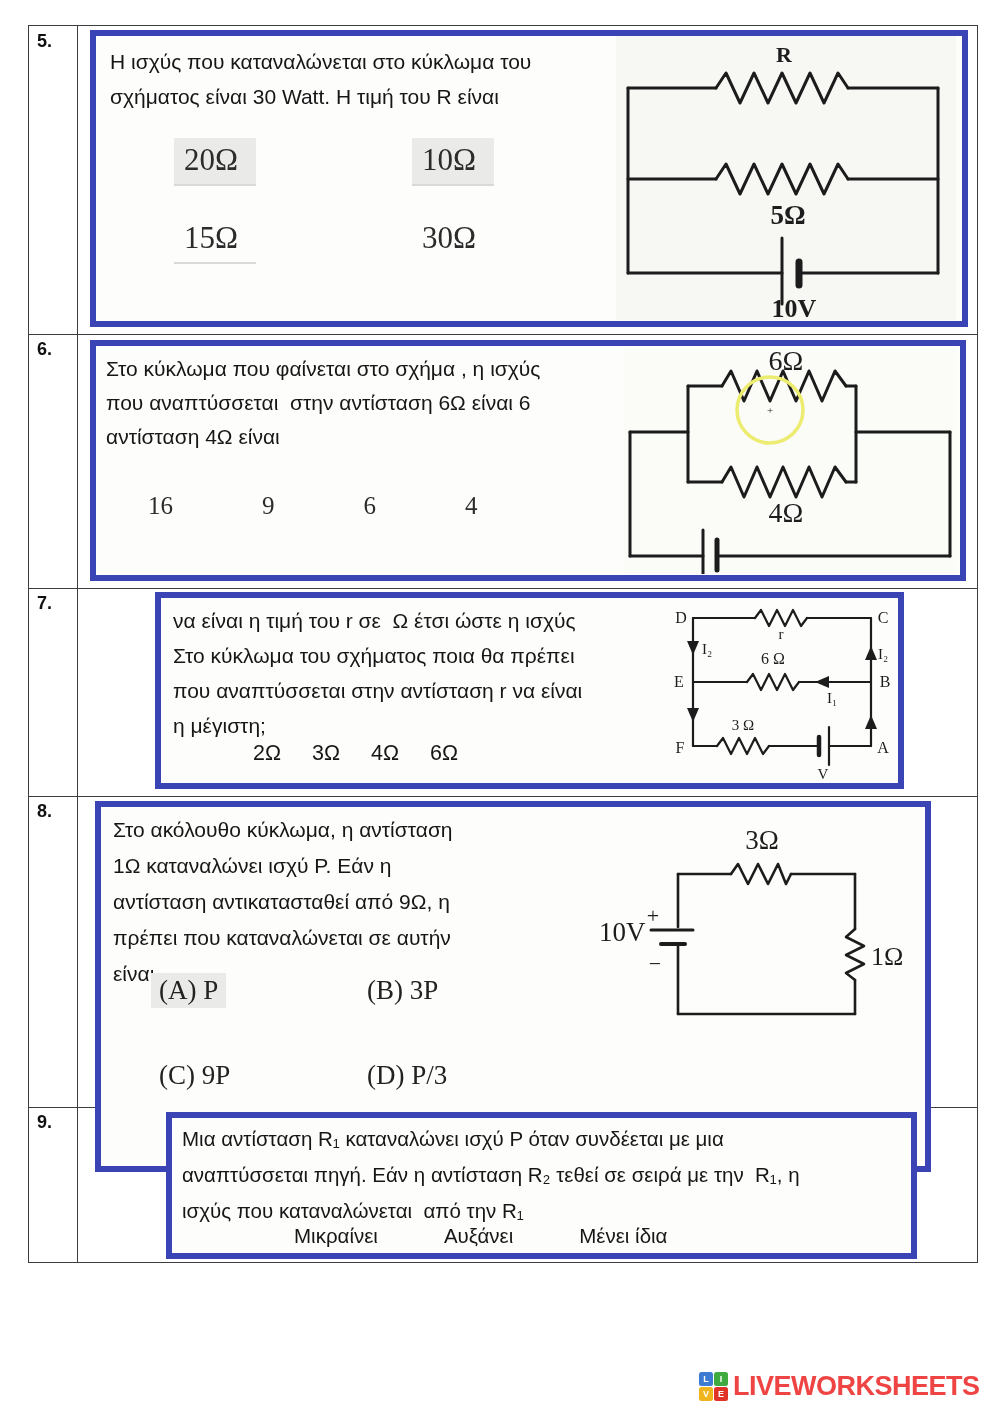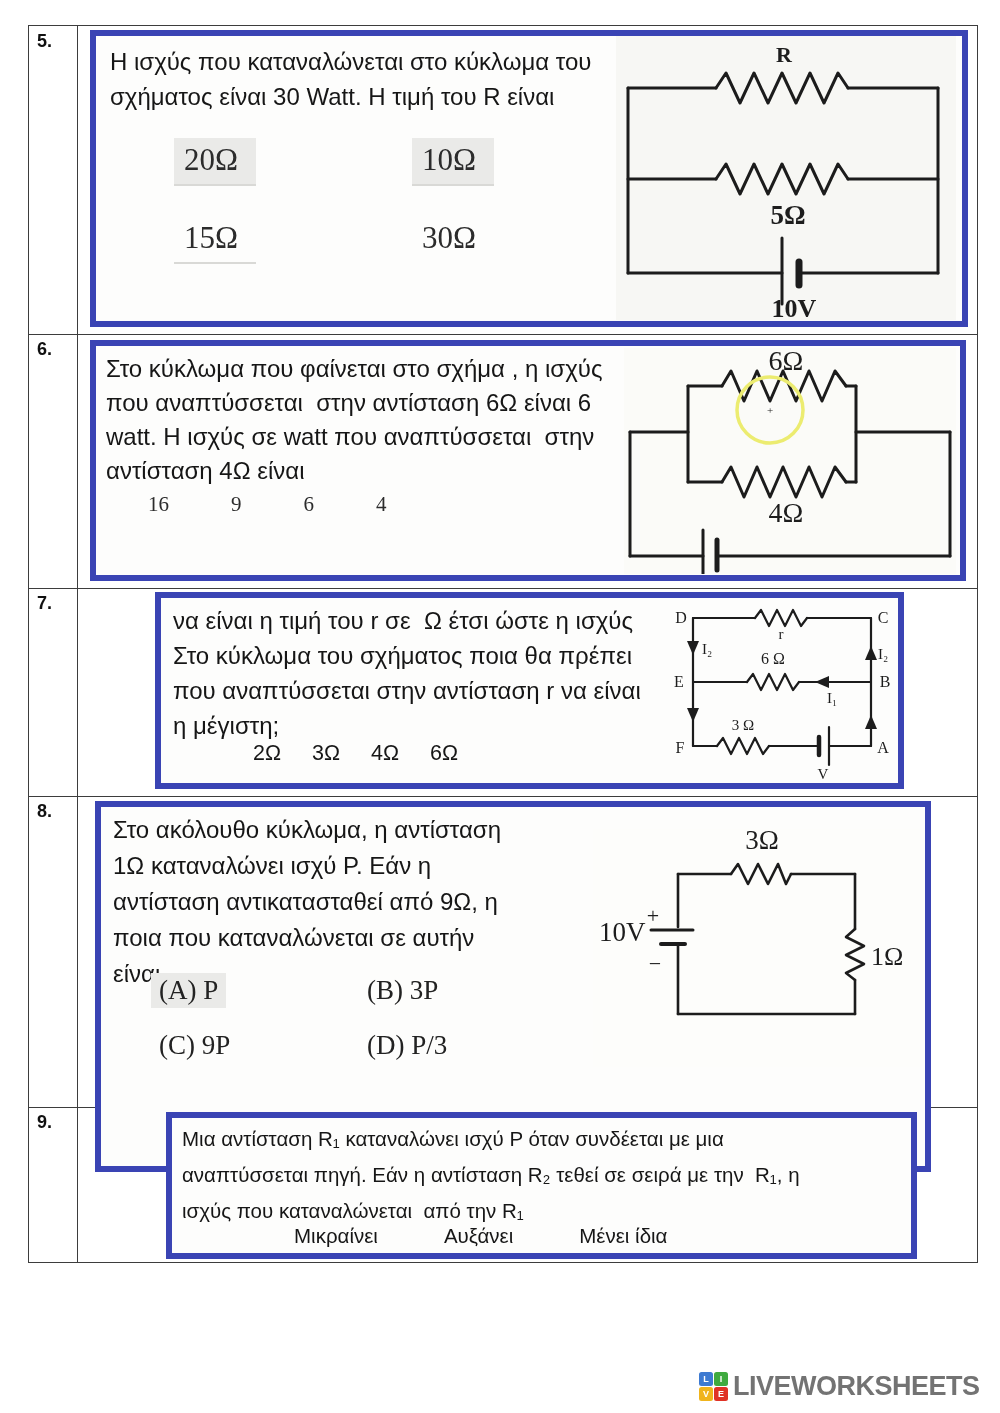--- a/index.html
+++ b/index.html
@@ -20,44 +20,44 @@
   .qn5{top:5px;} .qn6{top:313px;} .qn7{top:567px;} .qn8{top:775px;} .qn9{top:1086px;}
 
   
   .qbox{position:absolute;border:6px solid #3a44b4;background:#fdfdfc;box-sizing:border-box;}
   .box5{left:90px;top:30px;width:878px;height:297px;}
   .box6{left:90px;top:340px;width:876px;height:241px;}
   .box7{left:155px;top:592px;width:749px;height:197px;}
   .box8{left:95px;top:801px;width:836px;height:371px;}
   .box9{left:155px;top:1112px;width:751px;height:147px;margin-left:11px;}
 
-  .qtext{position:absolute;font-size:24px;color:#161616;}
+  .qtext{position:absolute;font-size:21px;color:#161616;}
   .qtext div{white-space:pre;}
   .t5{left:14px;top:8px;line-height:35px;}
   .t6{left:10px;top:6px;line-height:34px;}
   .t7{left:12px;top:5px;line-height:35px;}
   .t8{left:12px;top:5px;line-height:36px;}
   .t9{left:10px;top:3px;line-height:36px;font-size:20.5px;}
 
   .serif{font-family:"Liberation Serif","DejaVu Serif",serif;}
 
   .q5-opts{position:absolute;left:78px;top:102px;display:grid;
            grid-template-columns:238px auto;row-gap:30px;font-size:31px;color:#2c2c2c;}
   .q5-opts span{justify-self:start;padding:4px 18px 6px 10px;}
   .shade{background:#eaeae8;}
   .uline{border-bottom:2px solid #d9d9d6;}
 
-  .q6-opts{position:absolute;left:52px;top:146px;display:flex;gap:62px;
-           font-size:21px;color:#2c2c2c;}
+  .q6-opts{position:absolute;left:52px;top:146px;display:flex;gap:89px;
+           font-size:25px;color:#2c2c2c;}
 
   .q7-opts{position:absolute;left:92px;top:143px;display:flex;gap:31px;
            font-size:21.5px;color:#161616;text-align:right;}
 
   .q8-opts{position:absolute;left:50px;top:166px;display:grid;
-           grid-template-columns:208px auto;row-gap:20px;font-size:27px;color:#222;}
+           grid-template-columns:208px auto;row-gap:50px;font-size:27px;color:#222;}
   .q8-opts span{justify-self:start;padding:2px 8px;}
 
   .q9-opts{position:absolute;left:122px;top:106px;display:flex;gap:66px;
            font-size:20.5px;color:#161616;}
 
   
   .ckt{position:absolute;}
   .ckt path,.ckt polyline{fill:none;stroke:#1c1c1c;stroke-linecap:round;stroke-linejoin:round;}
   .ckt polygon{fill:#1d1d1d;stroke:none;}
   .ckt text{fill:#1d1d1d;stroke:none;font-family:"Liberation Serif","DejaVu Serif",serif;}
@@ -66,21 +66,21 @@
   .svg7{left:510px;top:0px;}
   .svg8{left:492px;top:22px;}
 
   
   .footer{position:absolute;left:699px;top:1371px;display:flex;align-items:center;}
   .logo{display:grid;grid-template-columns:14px 14px;grid-auto-rows:14px;gap:1px;}
   .logo span{display:flex;align-items:center;justify-content:center;color:#fff;
              font-size:9px;font-weight:bold;border-radius:2.5px;line-height:1;}
   .lg-l{background:#3d7ad1;} .lg-i{background:#3faa3f;}
   .lg-v{background:#f0b41c;} .lg-e{background:#e03226;}
-  .brand{font-size:27px;font-weight:bold;color:#737373;letter-spacing:-0.5px;margin-left:5px;}
+  .brand{font-size:27px;font-weight:bold;color:#ef4444;letter-spacing:-0.5px;margin-left:5px;}
 </style>
 </head>
 <body>
 
 <div class="sheet">
 
   <div class="tbl">
     <div class="vline"></div>
     <div class="hline hl1"></div>
     <div class="hline hl2"></div>
@@ -123,21 +123,20 @@
       <text x="168" y="26" font-size="22" font-weight="bold" text-anchor="middle">R</text>
       <text x="172" y="188" font-size="27" font-weight="bold" text-anchor="middle">5Ω</text>
       <text x="178" y="281" font-size="26" font-weight="bold" text-anchor="middle">10V</text>
     </svg>
   </div>
 
   <div class="qbox box6">
     <div class="qtext t6">
       <div>Στο κύκλωμα που φαίνεται στο σχήμα , η ισχύς</div>
       <div>που αναπτύσσεται  στην αντίσταση 6Ω είναι 6</div>
-      <div>watt. Η ισχύς σε watt που αναπτύσσεται  στην</div>
       <div>αντίσταση 4Ω είναι</div>
     </div>
     <div class="q6-opts serif">
       <span>16</span>
       <span>9</span>
       <span>6</span>
       <span>4</span>
     </div>
     <svg class="ckt svg6" width="332" height="226" viewBox="0 0 332 226">
       <rect x="0" y="0" width="332" height="226" fill="#fbfbf8"></rect>
@@ -215,21 +214,21 @@
       <text x="207" y="61" font-size="15">I₂</text>
       <text x="156" y="105" font-size="15">I₁</text>
     </svg>
   </div>
 
   <div class="qbox box8">
     <div class="qtext t8">
       <div>Στο ακόλουθο κύκλωμα, η αντίσταση</div>
       <div>1Ω καταναλώνει ισχύ P. Εάν η</div>
       <div>αντίσταση αντικατασταθεί από 9Ω, η</div>
-      <div>ποια που καταναλώνεται σε αυτήν</div>
+      <div>πρέπει που καταναλώνεται σε αυτήν</div>
       <div>είναι</div>
     </div>
     <div class="q8-opts serif">
       <span class="shade">(A) P</span>
       <span>(B) 3P</span>
       <span>(C) 9P</span>
       <span>(D) P/3</span>
     </div>
     <svg class="ckt svg8" width="330" height="238" viewBox="0 0 330 238">
       <rect x="0" y="0" width="330" height="238" fill="#fdfdfb"></rect>

